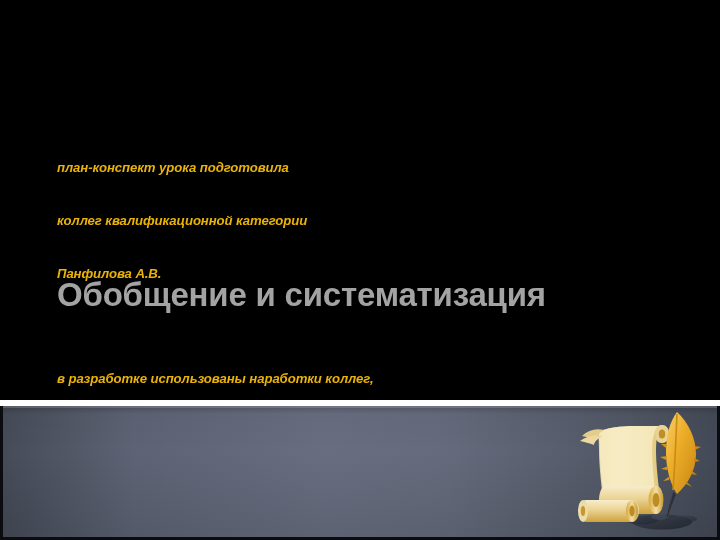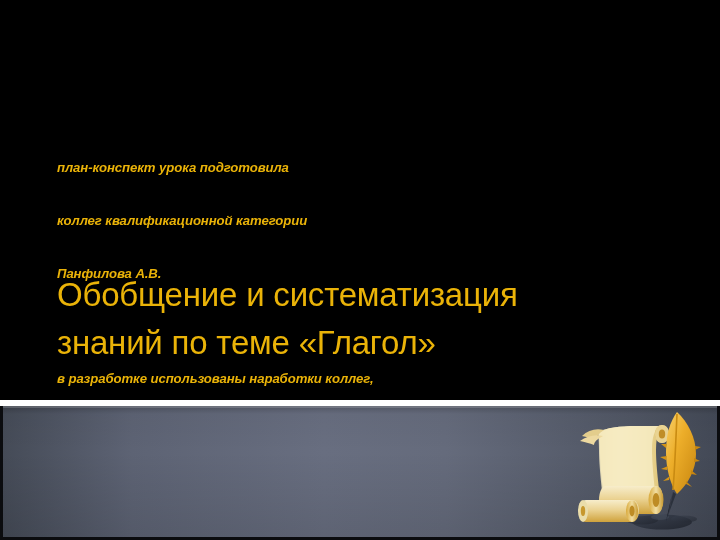--- a/index.html
+++ b/index.html
@@ -47,23 +47,23 @@
     display: block;
     height: 17px;
   }
 
   
   #title {
     position: absolute;
     left: 57px;
     top: 271px;
     width: 610px;
-    color: #eab308;
+    color: #a3a3a3;
     font-size: 33px;
-    font-weight: 400;
+    font-weight: 700;
     line-height: 48px;
     letter-spacing: -0.2px;
   }
   .title-line { display: block; white-space: pre; }
 
   
   #divider {
     position: absolute;
     left: 0;
     top: 400px;
@@ -126,21 +126,20 @@
     <span class="credit-line">план-конспект урока подготовила</span>
     <span class="credit-line">коллег квалификационной категории</span>
     <span class="credit-line">Панфилова А.В.</span>
     <span class="credit-gap"></span>
     <span class="credit-line">в разработке использованы наработки коллег,</span>
     <span class="credit-line">размещённых в сети Интернет</span>
   </div>
 
   <div id="title">
     <span class="title-line">Обобщение и систематизация</span>
-    <span class="title-line">знаний по теме «Глагол»</span>
   </div>
 
   <div id="divider"></div>
 
   <div id="bottom-panel">
     <div id="panel-inner-top"></div>
   </div>
 
   <div id="artwork">
     <svg width="164" height="136" viewBox="0 0 164 136" xmlns="http://www.w3.org/2000/svg">

